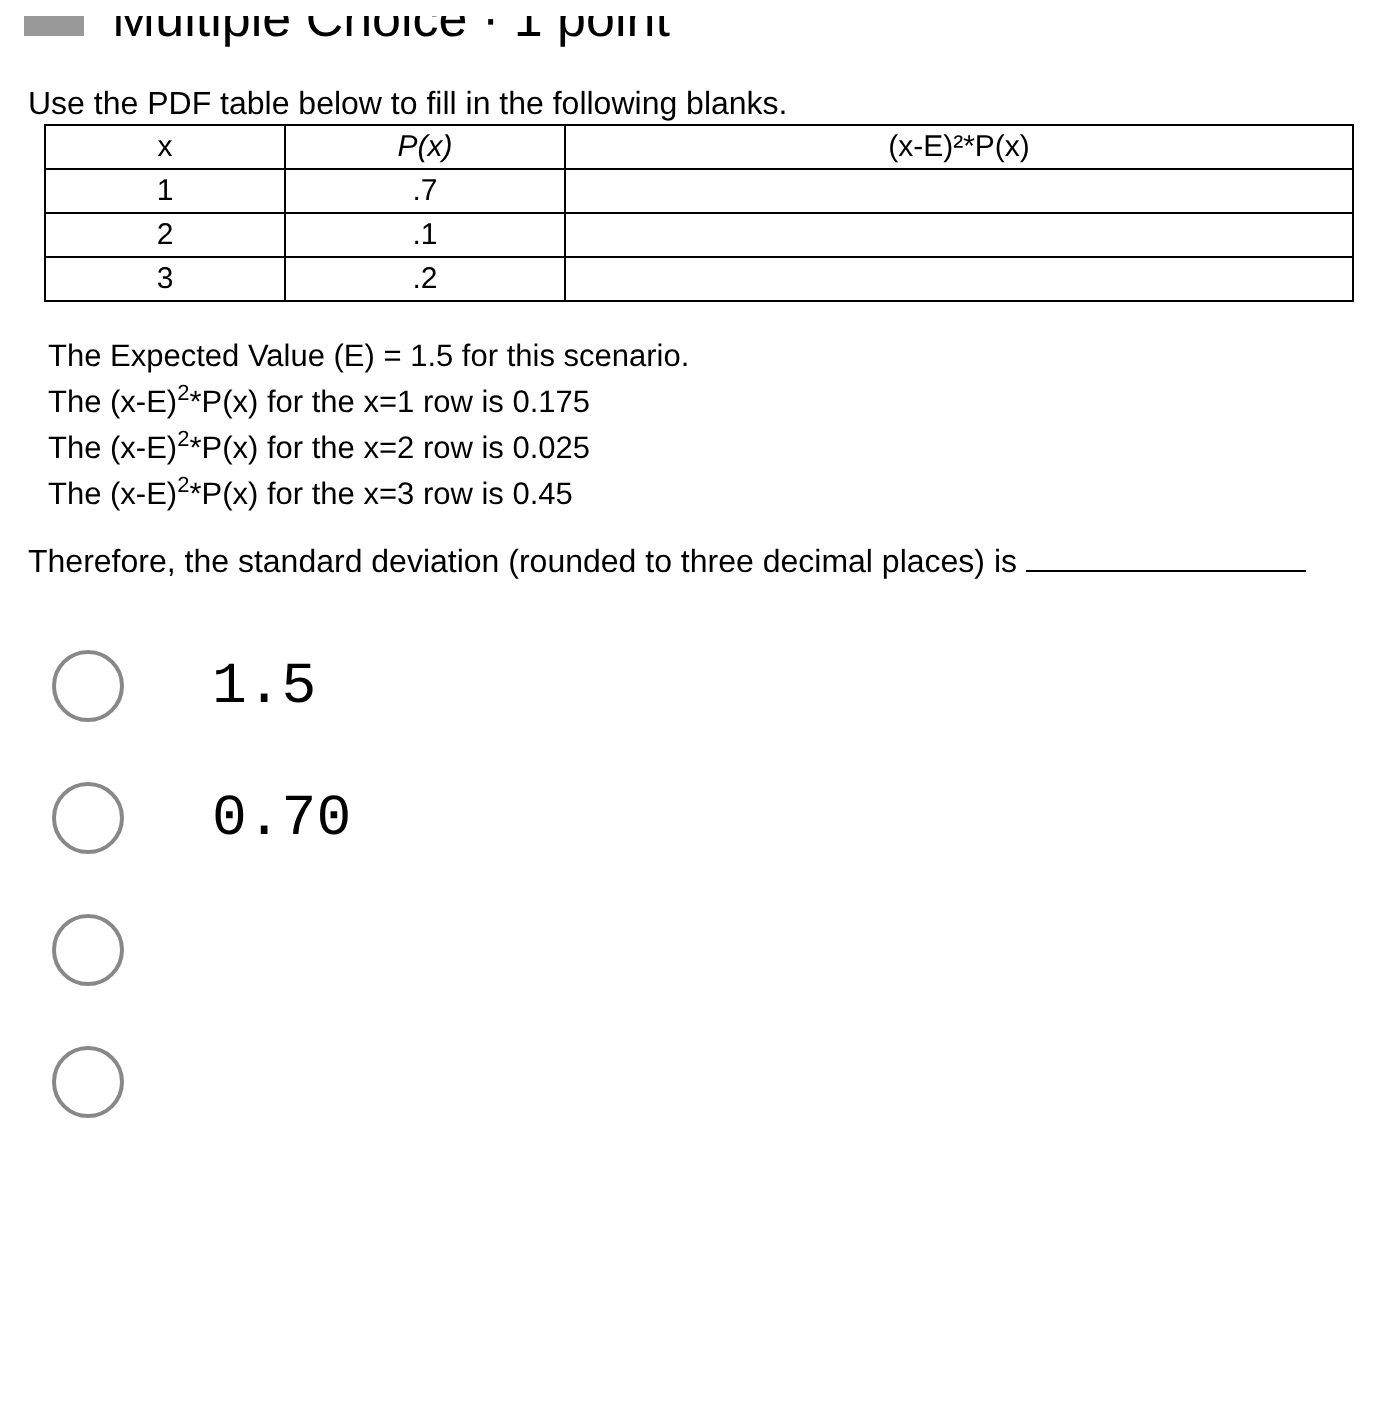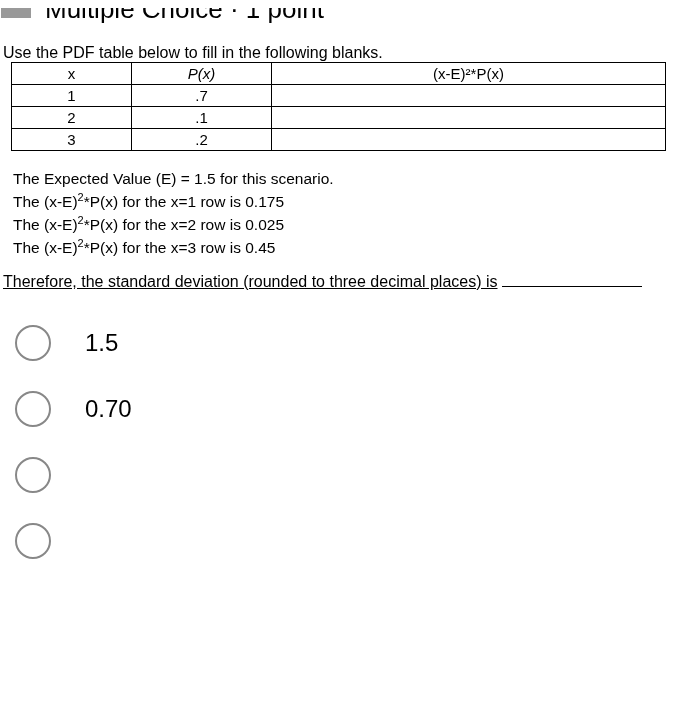--- a/index.html
+++ b/index.html
@@ -5,21 +5,21 @@
   * { box-sizing: border-box; }
   body {
     margin: 0;
     padding: 0;
     font-family: Arial, Helvetica, sans-serif;
     width: 695px;
     background: #fff;
     color: #000;
   }
   .page {
-    padding: 8px 16px 30px 1px;
+    padding: 8px 16px 30px 12px;
   }
   .header-cut {
     height: 22px;
     overflow: hidden;
     position: relative;
   }
   .header-cut .grey-block {
     position: absolute;
     top: -30px;
     left: -10px;
@@ -59,21 +59,20 @@
   .col-calc { }
   .explain {
     font-size: 15.5px;
     line-height: 1.35;
     margin: 18px 0 14px 12px;
   }
   .sup { font-size: 11px; vertical-align: super; }
   .therefore {
     font-size: 16px;
     margin: 0 0 34px 2px;
-    text-decoration: underline;
   }
   .blank {
     display: inline-block;
     border-bottom: 1px solid #000;
     width: 140px;
     vertical-align: baseline;
     margin-left: 4px;
   }
   .options {
     margin-left: 14px;
@@ -84,22 +83,23 @@
     margin-bottom: 30px;
   }
   .radio {
     width: 36px;
     height: 36px;
     border: 2px solid #888;
     border-radius: 50%;
     flex-shrink: 0;
   }
   .opt-label {
-    font-size: 24px;
-    margin-left: 34px;
+    font-size: 29px;
+    margin-left: 44px;
+    font-family: Liberation Mono, monospace;
   }
 </style>
 </head>
 <body>
 
 <div class="page">
 
   <div class="header-cut">
     <div class="grey-block"></div>
     <div class="cut-text">Multiple Choice · 1 point</div>

